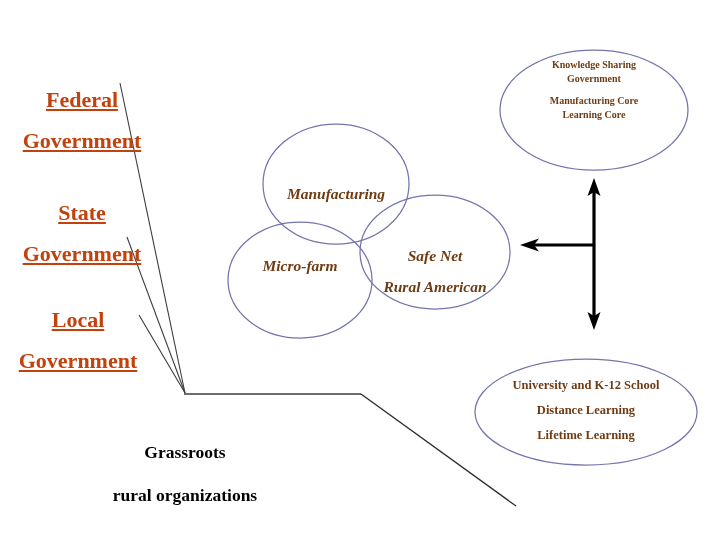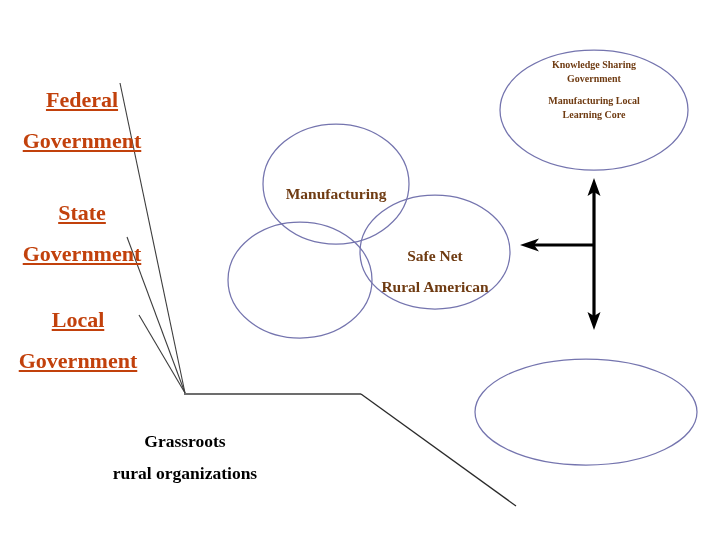--- a/index.html
+++ b/index.html
@@ -40,29 +40,31 @@
     line-height: 1.85;
   }
   .grass-label {
     color: #000000;
     font-size: 17.5px;
     text-align: center;
   }
   .grass-label .ln {
     display: block;
     line-height: 1.85;
+    margin-top: 11px;
   }
   .circle-label {
     color: #6F3B12;
     font-size: 15.5px;
     text-align: center;
   }
   .circle-label .ln {
     display: block;
     line-height: 2.0;
+    font-style: italic;
   }
   .ellipse-label {
     color: #6F3B12;
     text-align: center;
     font-size: 10px;
   }
   .ellipse-label .ln {
     display: block;
     line-height: 1.35;
   }
@@ -136,29 +138,35 @@
   <div class="txt grass-label" style="left:80px; top:425px; width:210px;">
     <span class="ln">Grassroots</span>
     <span class="ln">rural organizations</span>
   </div>
 
   <div class="txt circle-label" style="left:256px; top:178px; width:160px;">
     <span class="ln">Manufacturing</span>
   </div>
 
   <div class="txt circle-label" style="left:220px; top:250px; width:160px;">
+    <span class="ln">Micro-farm</span>
   </div>
 
   <div class="txt circle-label" style="left:356px; top:240px; width:158px;">
     <span class="ln">Safe Net</span>
     <span class="ln">Rural American</span>
   </div>
 
   <div class="txt ellipse-label" style="left:500px; top:58px; width:188px;">
     <span class="ln">Knowledge Sharing</span>
     <span class="ln">Government</span>
     <span class="gap"></span>
-    <span class="ln">Manufacturing Local</span>
+    <span class="ln">Manufacturing Core</span>
     <span class="ln">Learning Core</span>
   </div>
 
+  <div class="txt ellipse-label-lg" style="left:476px; top:373px; width:220px;">
+    <span class="ln">University and K-12 School</span>
+    <span class="ln">Distance Learning</span>
+    <span class="ln">Lifetime Learning</span>
+  </div>
 
 </div>
 
 </body></html>

